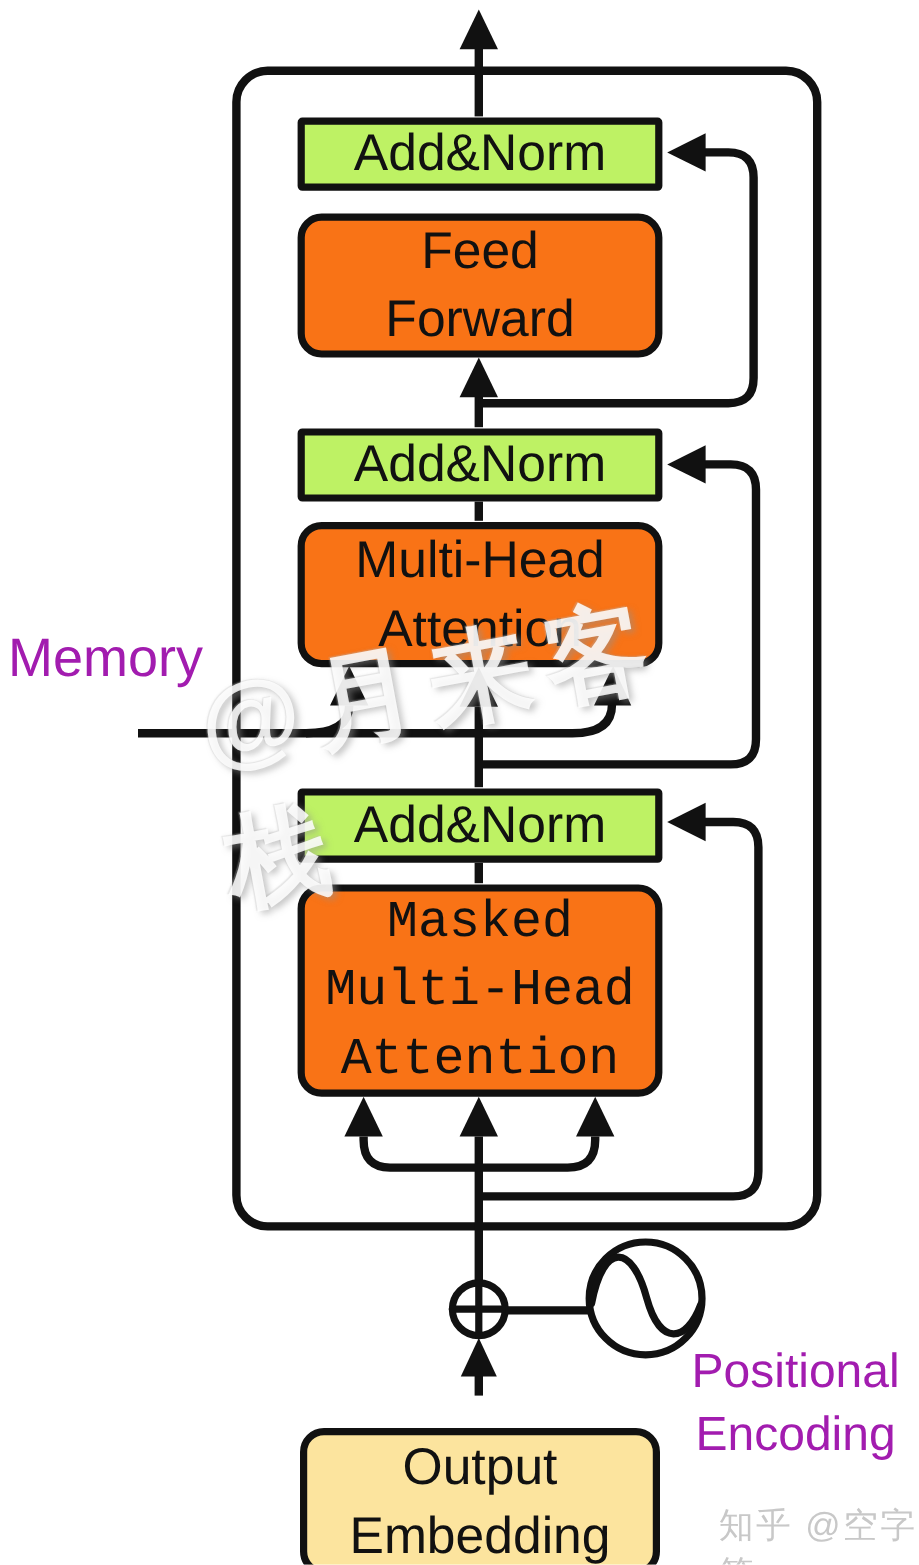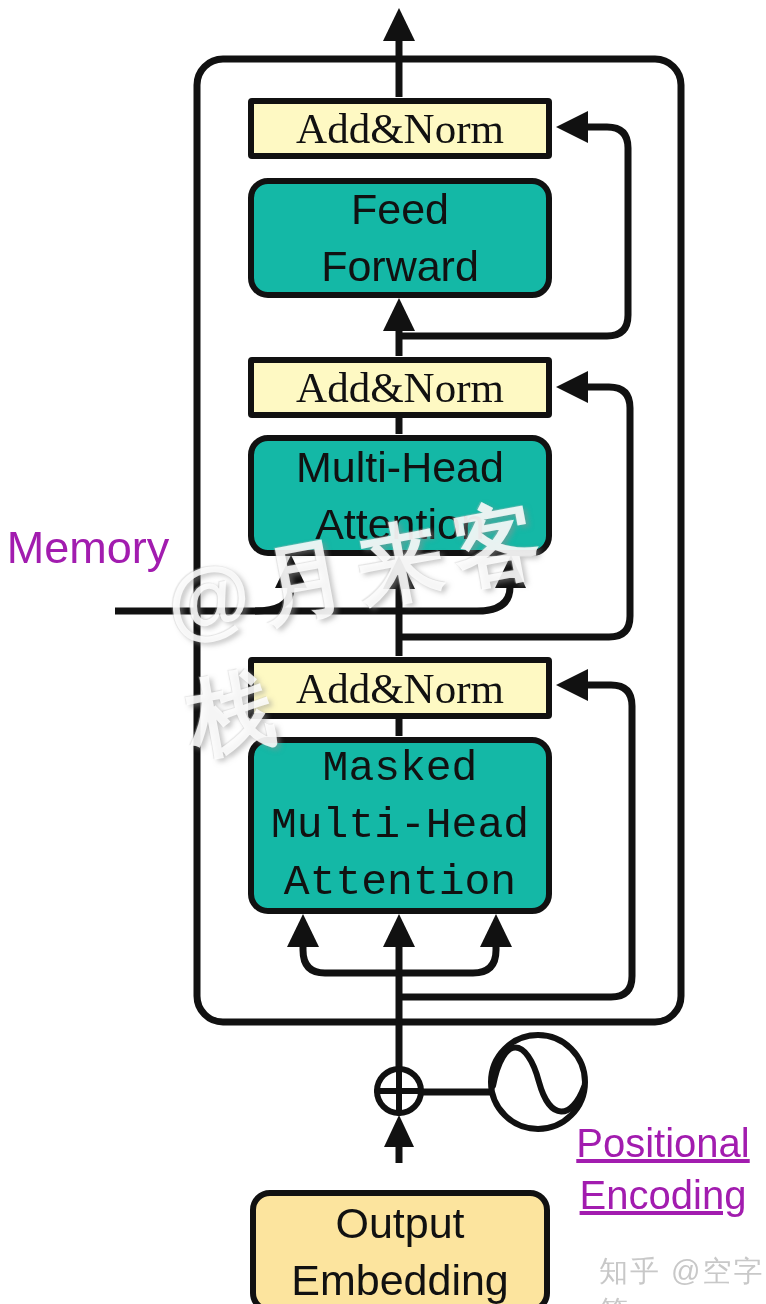--- a/index.html
+++ b/index.html
@@ -6,22 +6,22 @@
   .canvas{
     position:relative;width:766px;height:1304px;background:#ffffff;overflow:hidden;
     font-family:"Liberation Sans", sans-serif;
   }
   .layer{position:absolute;left:0;top:0;width:766px;height:1304px;}
   .nbox{
     position:absolute;box-sizing:border-box;border:6px solid #111;
     display:flex;align-items:center;justify-content:center;text-align:center;
     color:#111;font-size:43px;line-height:57px;white-space:pre-line;z-index:2;
   }
-  .green{background:#fef9c3;border-radius:4px;font-family:Liberation Serif, serif;}
-  .blue{background:#14b8a6;border-radius:20px;}
+  .green{background:#bef264;border-radius:4px;}
+  .blue{background:#f97316;border-radius:20px;}
   .yellow{background:#fce49e;border-radius:20px;margin-top:27px;}
   .freelabel{
     position:absolute;color:#a21caf;text-align:center;white-space:pre-line;z-index:2;
   }
   .wm-center{
     position:absolute;left:178px;top:548px;width:480px;z-index:3;
     font-size:86px;font-weight:700;letter-spacing:12px;color:rgba(255,255,255,0.85);
     text-shadow:3px 3px 5px rgba(145,145,145,0.5), -1px -1px 1px rgba(190,190,190,0.35);
     transform:rotate(-10.5deg);transform-origin:left center;pointer-events:none;
   }
@@ -104,19 +104,19 @@
 
   <div class="nbox blue" style="left:248px;top:737px;width:304px;height:177px;font-family:Liberation Mono, monospace;"><span>Masked
 Multi-Head
 Attention</span></div>
 
   <div class="nbox yellow" style="left:250px;top:1163px;width:300px;height:123px;"><span>Output
 Embedding</span></div>
 
   <div class="freelabel" style="left:0px;top:522px;width:176px;font-size:45px;">Memory</div>
 
-  <div class="freelabel" style="left:563px;top:1117px;width:200px;font-size:40px;line-height:52px;text-decoration:underline;">Positional
+  <div class="freelabel" style="left:563px;top:1117px;width:200px;font-size:40px;line-height:52px;">Positional
 Encoding</div>
 
   <div class="wm-center">@月来客栈</div>
   <div class="wm-br">知乎 @空字符</div>
 
 </div>
 
 </body></html>

